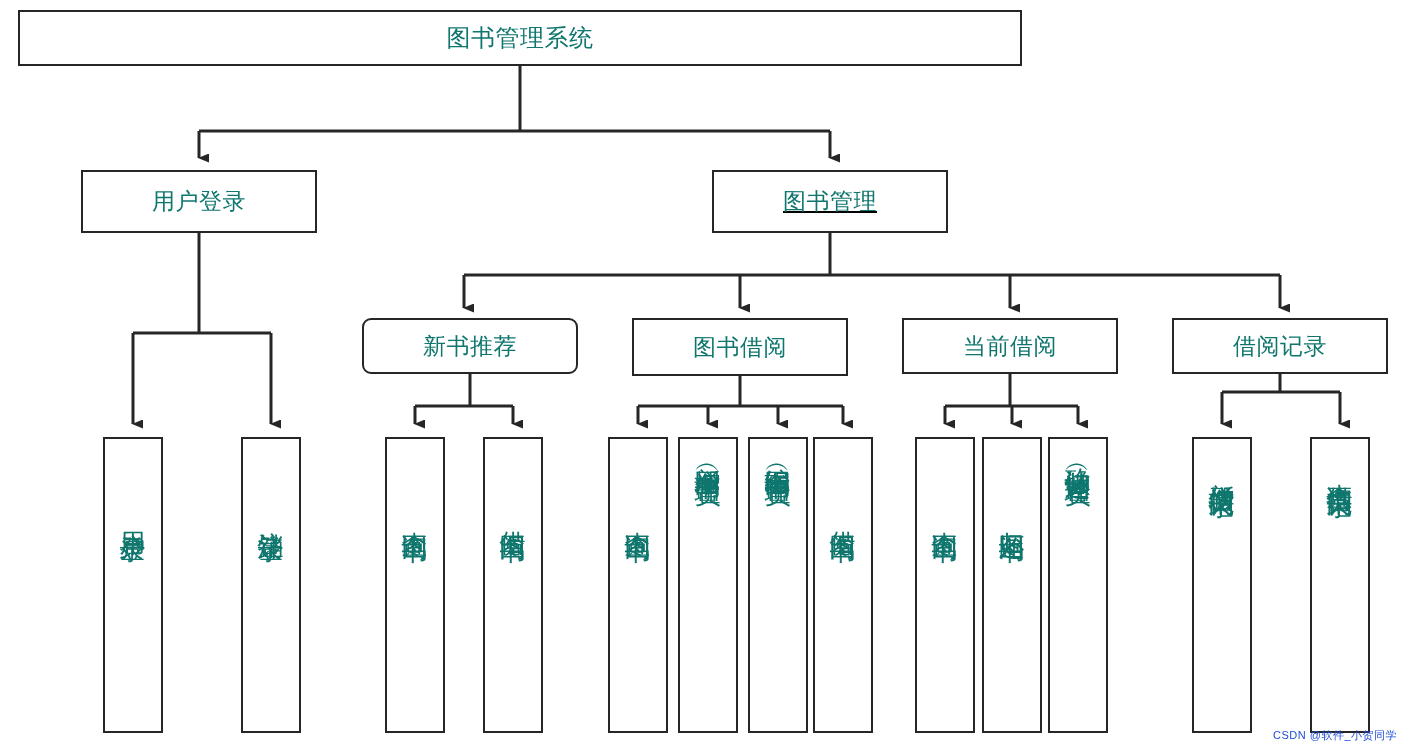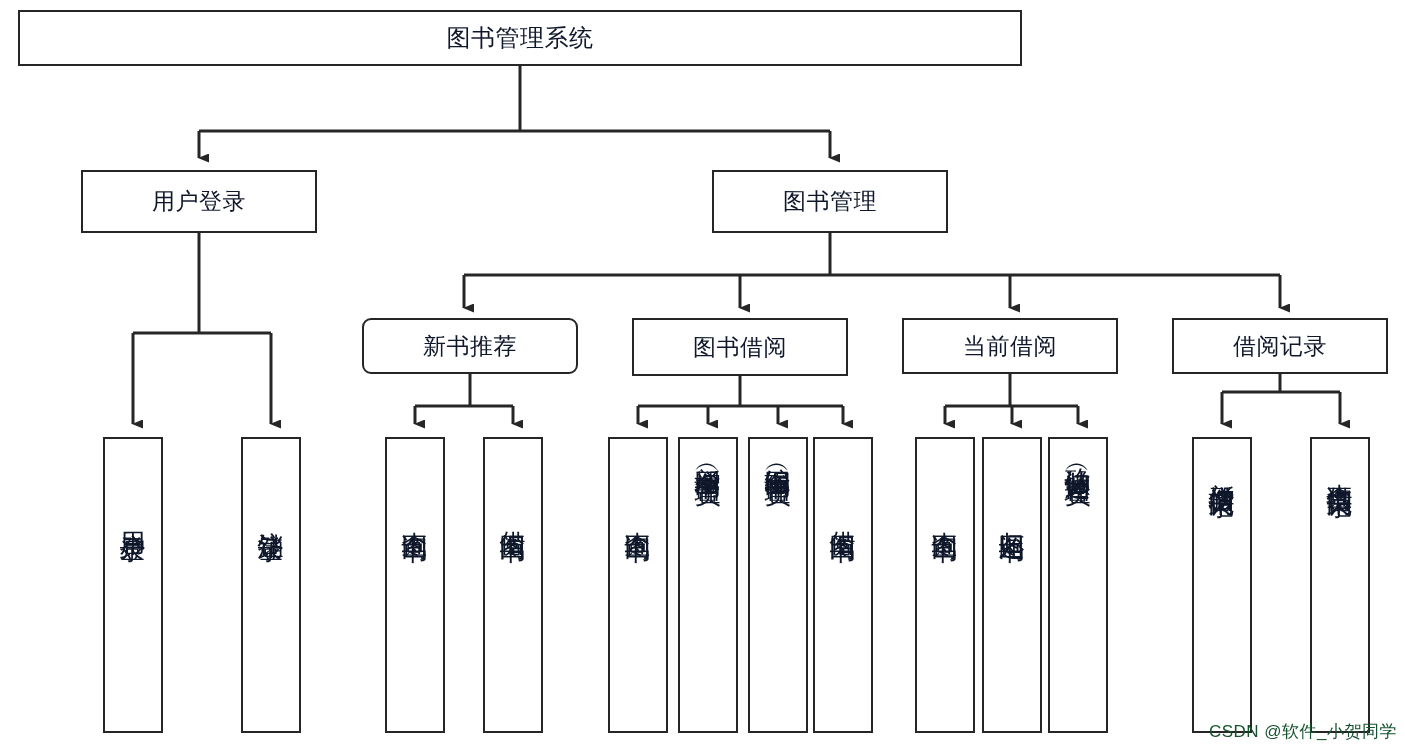--- a/index.html
+++ b/index.html
@@ -29,21 +29,21 @@
     position: absolute;
     box-sizing: border-box;
     border: 2.5px solid #262626;
     background: #ffffff;
     display: flex;
     align-items: center;
     justify-content: center;
     overflow: hidden;
   }
   .node .label {
-    color: #0f172a;
+    color: #0f766e;
     line-height: 1.08;
     text-align: center;
     white-space: pre;
   }
   .node.horizontal .label {
     font-size: 23px;
     letter-spacing: 0.5px;
   }
   .node.root .label {
     font-size: 24px;
@@ -66,22 +66,22 @@
   .node.vertical.top .label {
     margin-top: 8px;
   }
   .node.vertical.near-top .label {
     margin-top: 24px;
   }
   .watermark {
     position: absolute;
     right: 8px;
     bottom: 4px;
-    font-size: 17px;
-    color: #14532d;
+    font-size: 11px;
+    color: #1d4ed8;
     letter-spacing: 0.5px;
     white-space: nowrap;
   }
 </style>
 </head>
 <body>
 
 <div id="diagram-root">
 
   <svg class="edges" viewBox="0 0 1405 747">
@@ -134,21 +134,21 @@
     </g>
   </svg>
 
   <div class="node root horizontal" style="left:18px; top:10px; width:1004px; height:56px;">
     <span class="label">图书管理系统</span>
   </div>
 
   <div class="node horizontal" style="left:81px; top:170px; width:236px; height:63px;">
     <span class="label">用户登录</span>
   </div>
-  <div class="node horizontal" style="left:712px; top:170px; width:236px; height:63px;">
+  <div class="node horizontal" style="left:712px; top:170px; width:236px; height:63px;text-decoration:underline;">
     <span class="label">图书管理</span>
   </div>
 
   <div class="node horizontal" style="left:362px; top:318px; width:216px; height:56px;border-radius:9px;">
     <span class="label">新书推荐</span>
   </div>
   <div class="node horizontal" style="left:632px; top:318px; width:216px; height:58px;">
     <span class="label">图书借阅</span>
   </div>
   <div class="node horizontal" style="left:902px; top:318px; width:216px; height:56px;">

